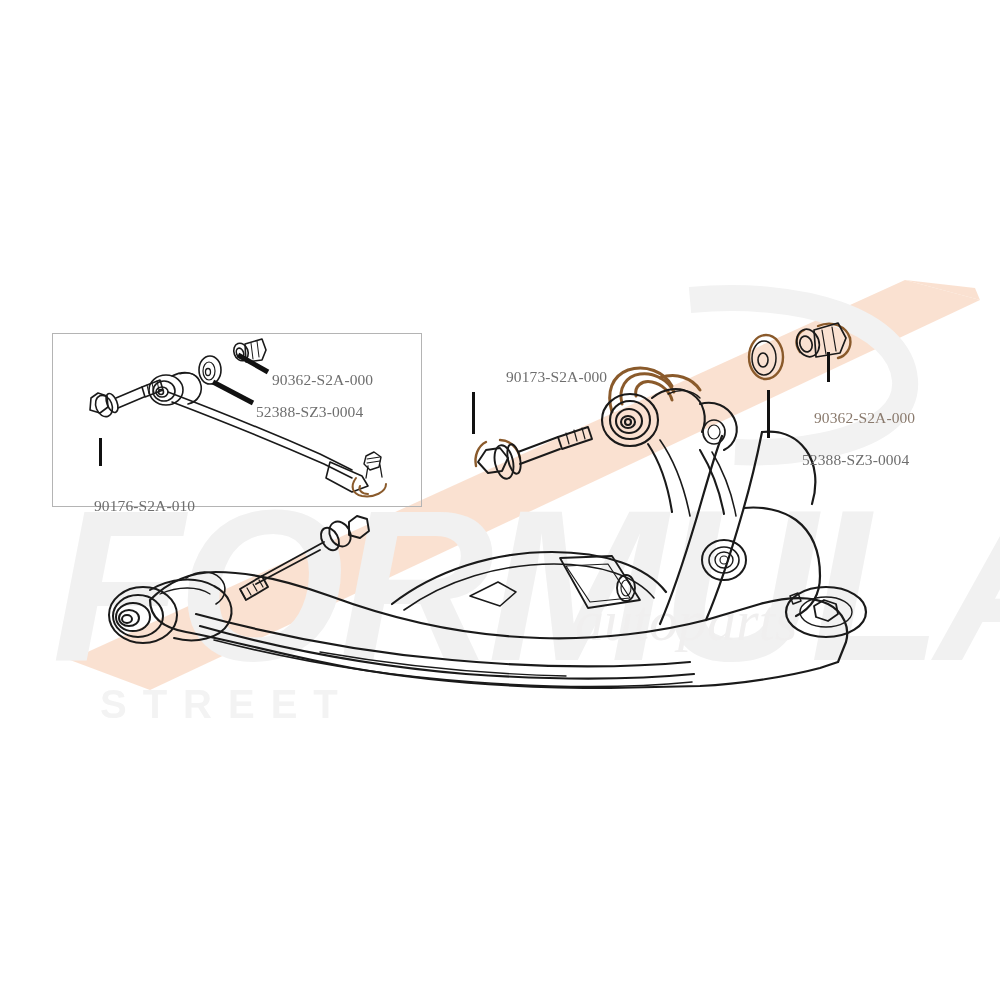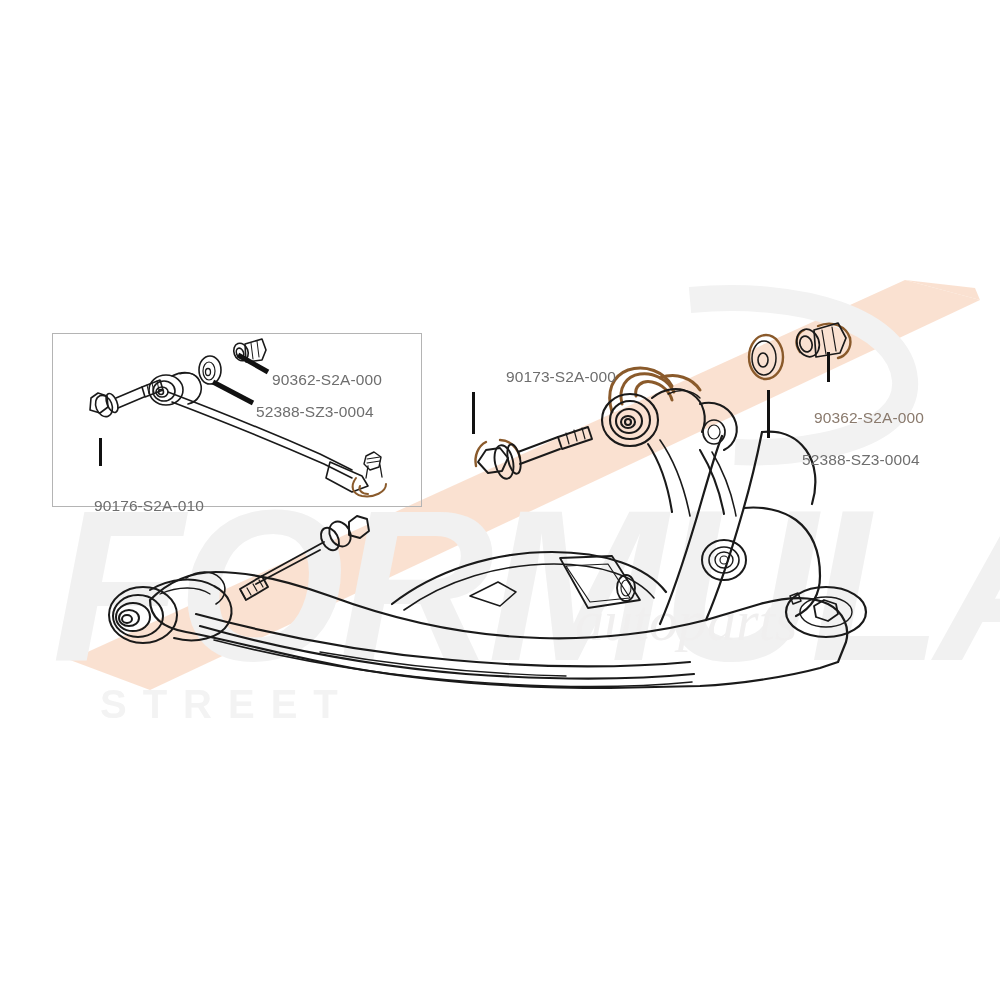--- a/index.html
+++ b/index.html
@@ -20,21 +20,21 @@
   }
   #diagram-svg {
     position: absolute;
     left: 0;
     top: 0;
     width: 1000px;
     height: 1000px;
   }
   .lbl {
     position: absolute;
-    font-family: Liberation Sans, sans-serif;
+    font-family: Liberation Serif, serif;
     font-size: 15.5px;
     letter-spacing: 0.1px;
     color: #6e6e6e;
     white-space: nowrap;
     line-height: 1;
   }
   .lbl.warm { color: #8a7a6d; }
   .leader {
     position: absolute;
     background: #111111;

